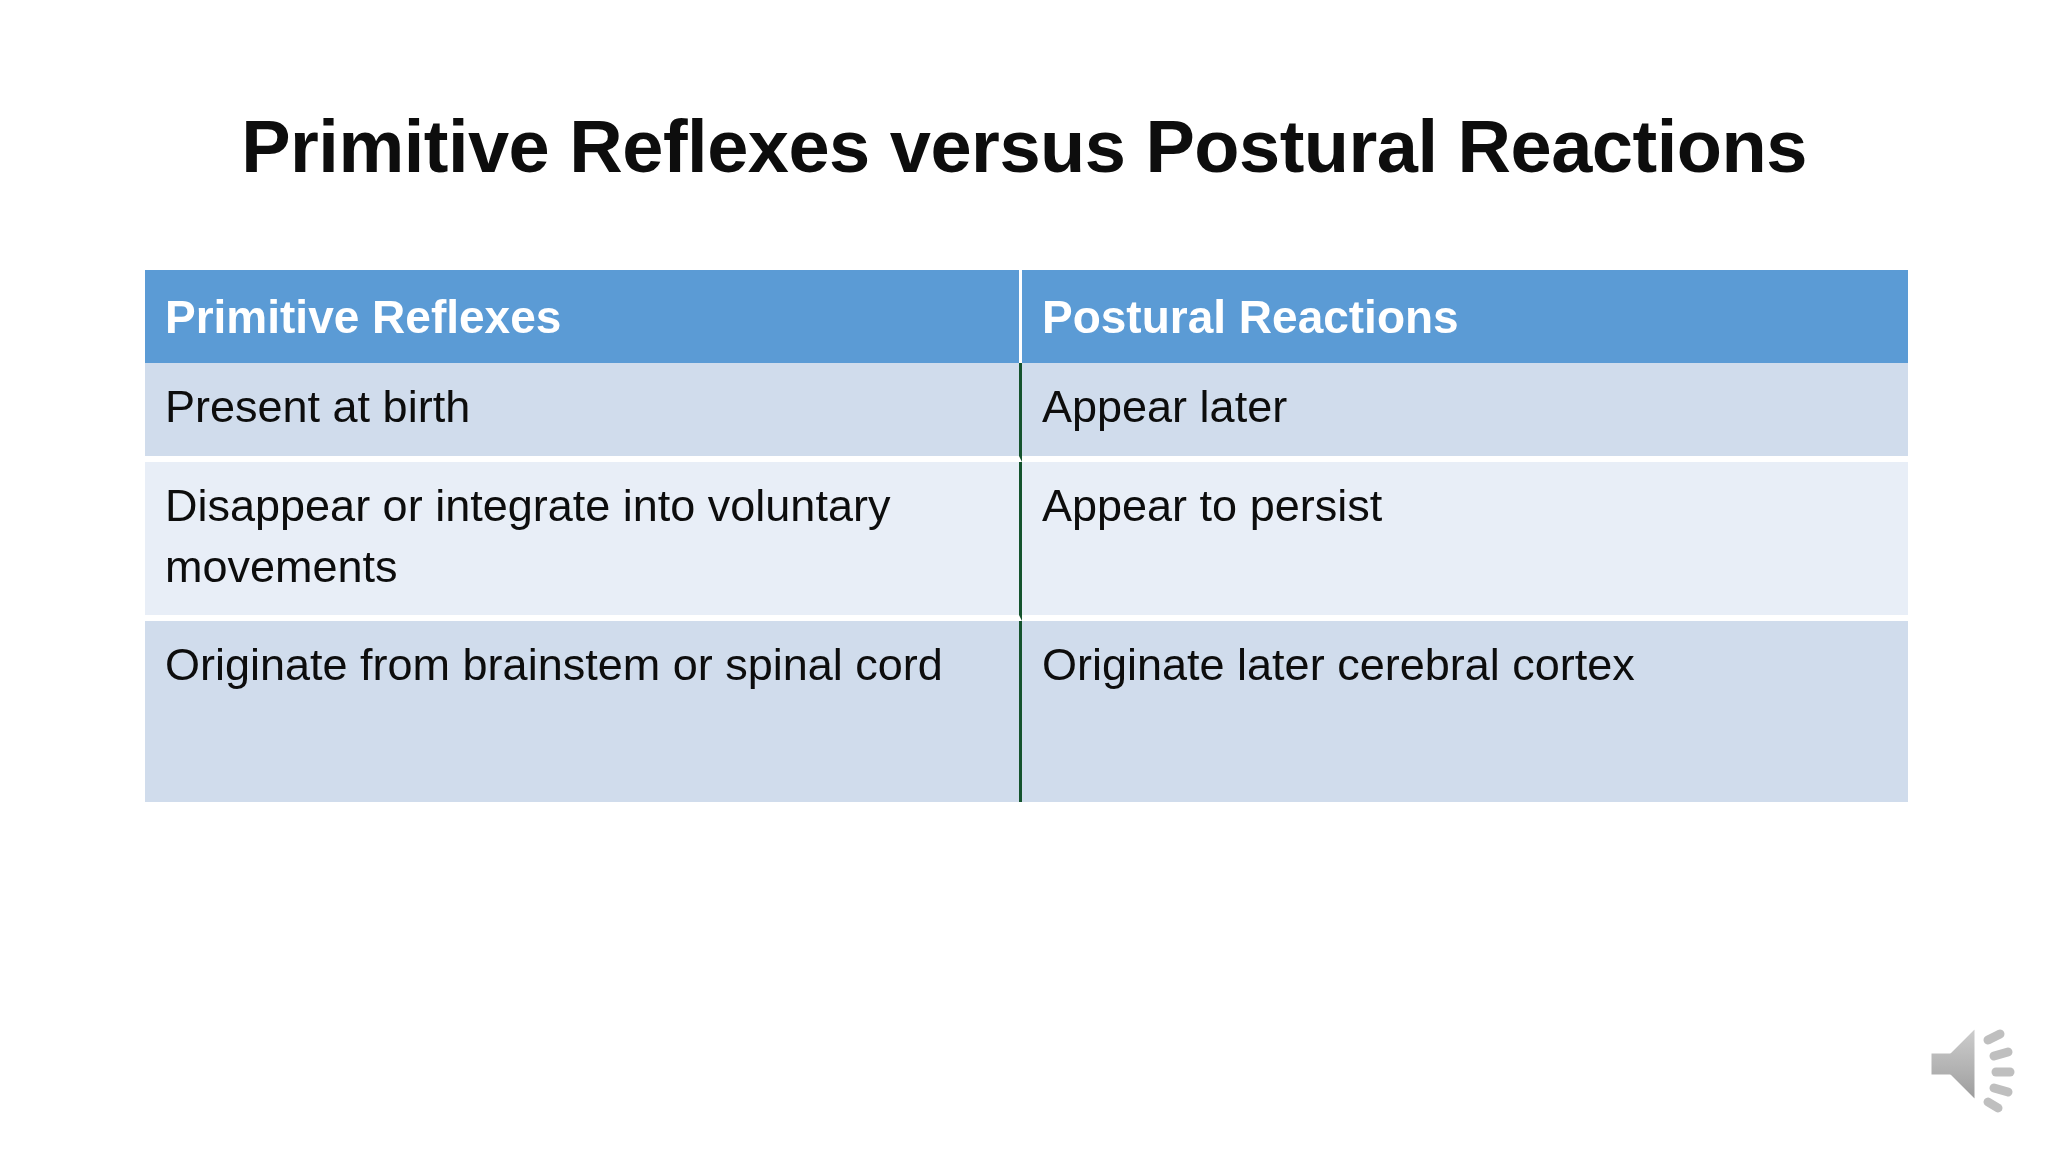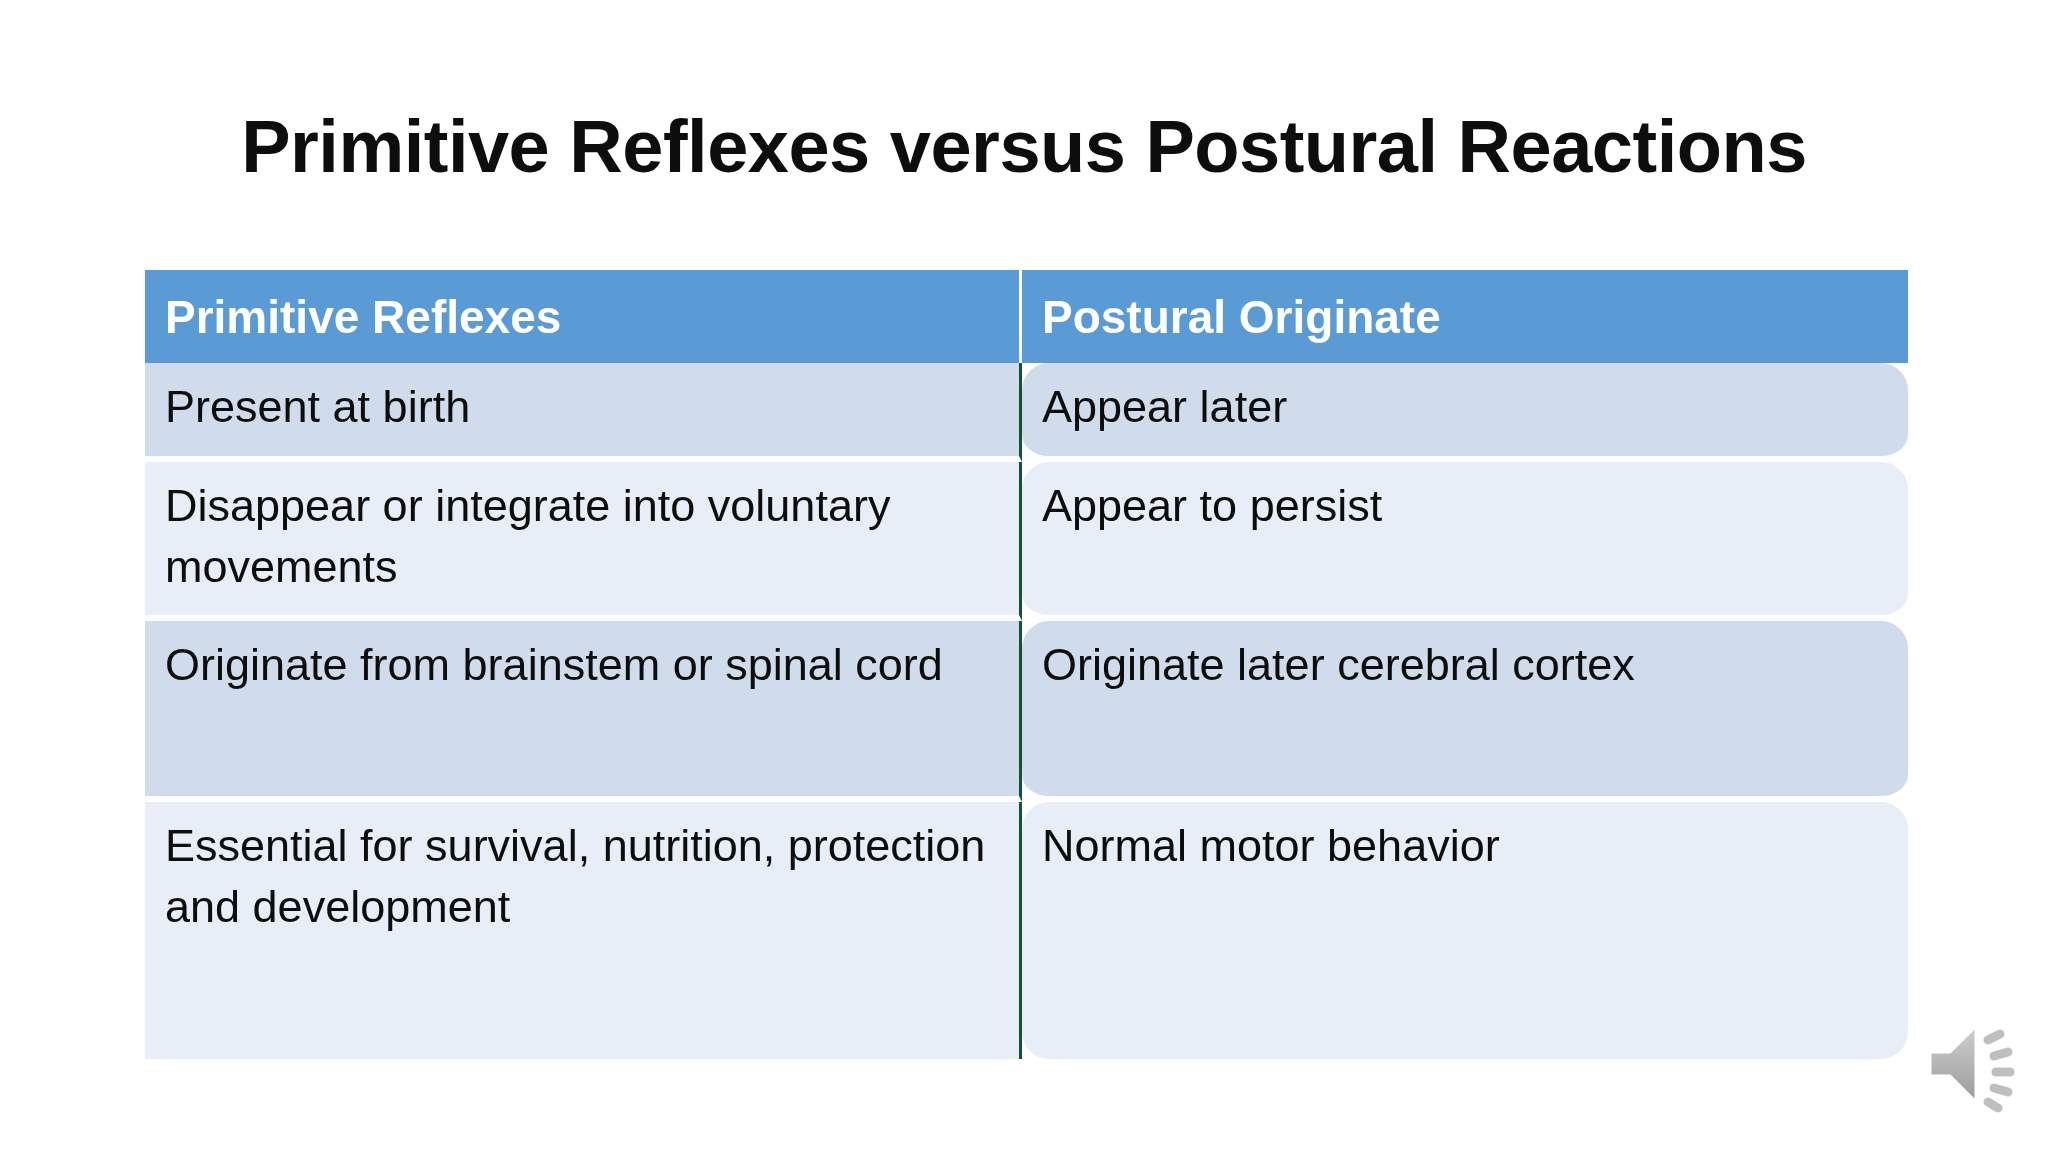--- a/index.html
+++ b/index.html
@@ -71,21 +71,21 @@
     font-size: 45px;
     line-height: 1.35;
     color: #0d0d0d;
     text-align: left;
     vertical-align: top;
     padding: 14px 20px 18px 20px;
     box-sizing: border-box;
     border-right: 3px solid #14532d;
     border-bottom: 6px solid #ffffff;
   }
-  tbody td:last-child { border-right: none; border-radius: 27px; }
+  tbody td:last-child { border-right: none; }
   tbody tr:last-child td { border-bottom: none; }
 
   tbody tr.band-dark td { background: #d0dcec; }
   tbody tr.band-light td { background: #e8eef7; }
 
   tbody tr.r1 td { height: 94px; }
   tbody tr.r2 td { height: 159px; }
   tbody tr.r3 td { height: 181px; }
   tbody tr.r4 td { height: 257px; }
 
@@ -110,21 +110,21 @@
 
   <div class="table-wrap">
     <table class="cmp">
       <colgroup>
         <col class="c1">
         <col class="c2">
       </colgroup>
       <thead>
         <tr>
           <th>Primitive Reflexes</th>
-          <th>Postural Originate</th>
+          <th>Postural Reactions</th>
         </tr>
       </thead>
       <tbody>
         <tr class="band-dark r1">
           <td>
             <span class="cell-text">Present at birth</span>
           </td>
           <td>
             <span class="cell-text">Appear later</span>
           </td>
@@ -136,28 +136,20 @@
           <td>
             <span class="cell-text">Appear to persist</span>
           </td>
         </tr>
         <tr class="band-dark r3">
           <td>
             <span class="cell-text">Originate from brainstem or spinal cord</span>
           </td>
           <td>
             <span class="cell-text">Originate later cerebral cortex</span>
-          </td>
-        </tr>
-        <tr class="band-light r4">
-          <td>
-            <span class="cell-text">Essential for survival, nutrition, protection and development</span>
-          </td>
-          <td>
-            <span class="cell-text">Normal motor behavior</span>
           </td>
         </tr>
       </tbody>
     </table>
   </div>
 
   <div class="audio-icon">
     <svg viewBox="0 0 112 104" xmlns="http://www.w3.org/2000/svg">
       <defs>
         <linearGradient id="spkGrad" x1="0" y1="0" x2="0" y2="1">

